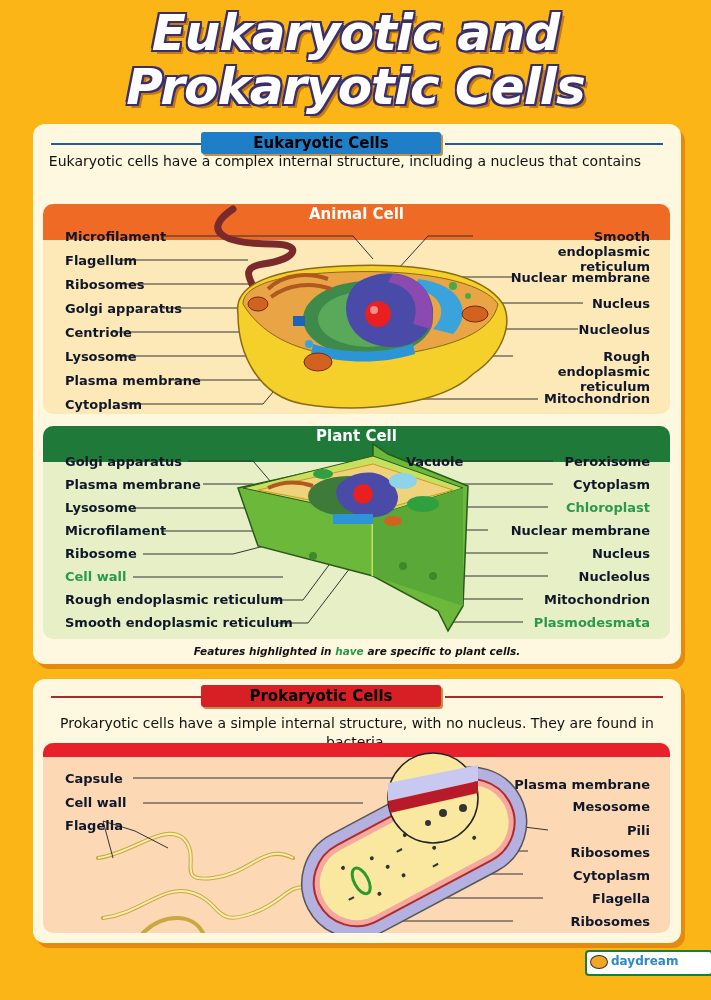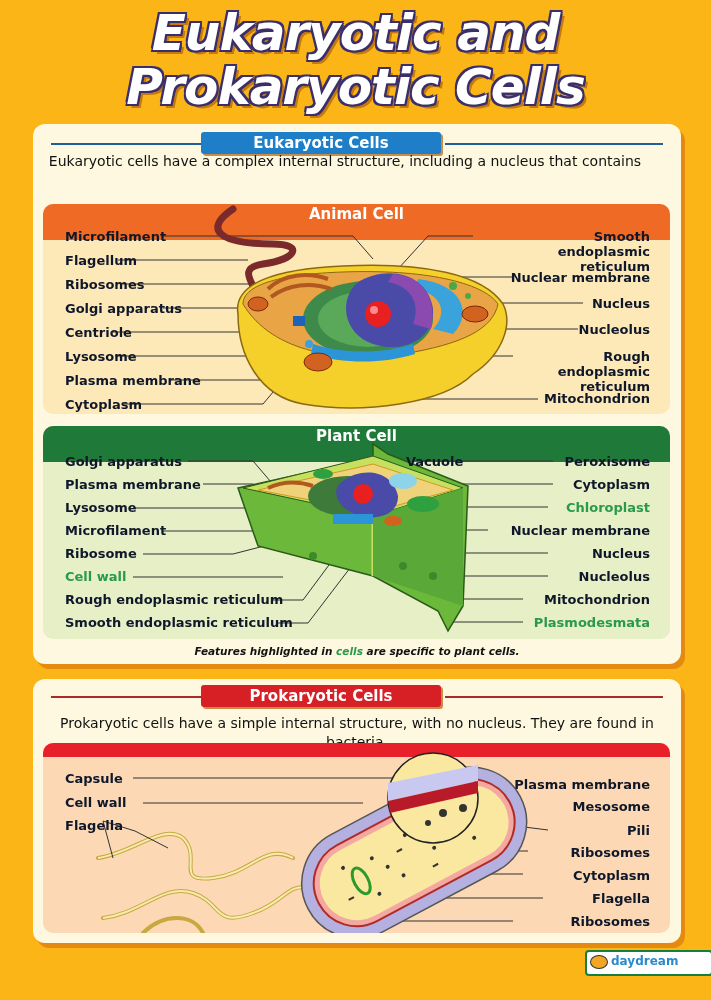--- a/index.html
+++ b/index.html
@@ -1,21 +1,21 @@
 <!DOCTYPE html>
 <html><head>
 <meta charset="utf-8">
 <style>
   html,body{margin:0;padding:0;}
   body{width:711px;height:1000px;background:#fbb516;font-family:"DejaVu Sans",sans-serif;position:relative;overflow:hidden;color:#111;}
   .title{position:absolute;left:0;top:6px;width:711px;text-align:center;font-family:"DejaVu Sans",sans-serif;font-weight:bold;font-style:italic;font-size:50px;line-height:54px;color:#fff;letter-spacing:-1px;
     text-shadow:-2px -2px 0 #3a2f6b,2px -2px 0 #3a2f6b,-2px 2px 0 #3a2f6b,2px 2px 0 #3a2f6b,0 2px 0 #3a2f6b,2px 0 0 #3a2f6b,4px 4px 0 #c47a10;}
   .panel{position:absolute;background:#fdf8df;border-radius:12px;box-shadow:4px 5px 0 #e58a10;}
   .hdr-line{position:absolute;height:2px;}
-  .pill{position:absolute;color:#ffffff;font-weight:bold;font-size:15px;text-align:center;border-radius:3px;line-height:22px;box-shadow:2px 2px 0 #c98d4a;}
+  .pill{position:absolute;color:#000000;font-weight:bold;font-size:15px;text-align:center;border-radius:3px;line-height:22px;box-shadow:2px 2px 0 #c98d4a;}
   .intro{position:absolute;text-align:center;font-size:14px;line-height:19px;color:#111;}
   .sub{position:absolute;border-radius:10px;overflow:hidden;}
   .sub-bar{position:absolute;left:0;top:0;right:0;height:36px;color:#fff;font-weight:bold;font-size:15px;line-height:20px;text-align:center;}
   .lbl{position:absolute;font-weight:bold;font-size:13px;line-height:15px;white-space:nowrap;color:#0f172a;}
   .lbl.r{text-align:right;}
   .green{color:#2a9a4a;}
   .note{position:absolute;font-style:italic;font-weight:bold;font-size:10.5px;text-align:center;color:#111;}
   svg{position:absolute;left:0;top:0;}
   .logo{position:absolute;left:585px;top:950px;width:76px;height:22px;background:#fff;border-radius:4px;border:2px solid #15803d;padding-left:48px;}
   .logo-text{position:absolute;left:24px;top:2px;font-weight:bold;font-size:12px;color:#2a8ad0;}
@@ -171,21 +171,21 @@
       <div class="lbl r" style="right:20px;top:51px;">Cytoplasm</div>
       <div class="lbl r green" style="right:20px;top:74px;">Chloroplast</div>
       <div class="lbl r" style="right:20px;top:97px;">Nuclear membrane</div>
       <div class="lbl r" style="right:20px;top:120px;">Nucleus</div>
       <div class="lbl r" style="right:20px;top:143px;">Nucleolus</div>
       <div class="lbl r" style="right:20px;top:166px;">Mitochondrion</div>
       <div class="lbl r green" style="right:20px;top:189px;">Plasmodesmata</div>
     </div>
   </div>
   <div class="note" style="left:0;top:521px;width:648px;">
-    <span>Features highlighted in </span><span class="green">cells</span><span> are specific to plant cells.</span>
+    <span>Features highlighted in </span><span class="green">have</span><span> are specific to plant cells.</span>
   </div>
 </div>
 
 <div class="panel" style="left:33px;top:679px;width:648px;height:264px;">
   <div class="hdr-line" style="left:18px;top:17px;width:150px;background:#a82a2a;"></div>
   <div class="hdr-line" style="left:412px;top:17px;width:218px;background:#a82a2a;"></div>
   <div class="pill" style="left:168px;top:6px;width:240px;background:#d71f26;">Prokaryotic Cells</div>
   <div class="intro" style="left:0;top:35px;width:648px;">Prokaryotic cells have a simple internal structure, with no nucleus. They are found in bacteria.</div>
 
   <div class="sub" style="left:10px;top:64px;width:627px;height:190px;background:#fcd9b4;">

